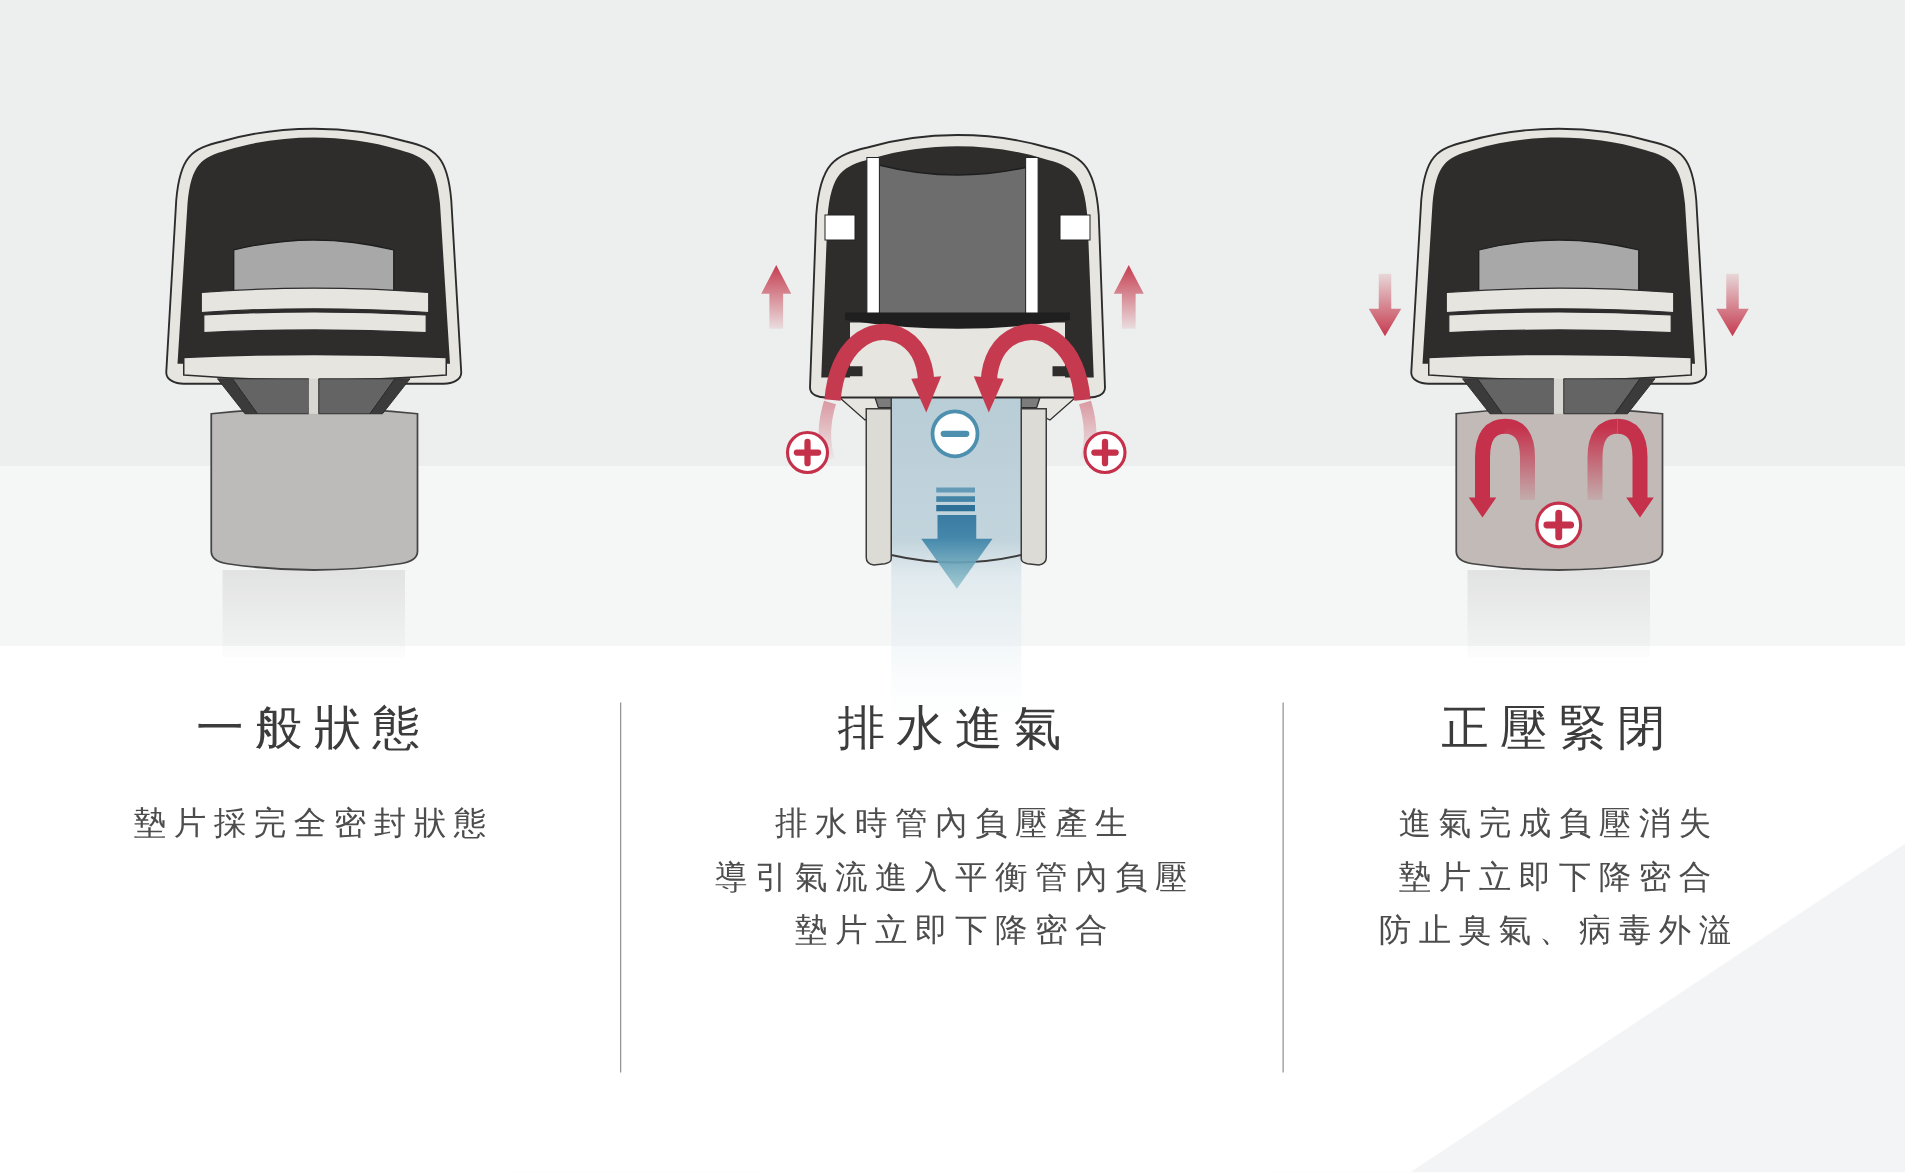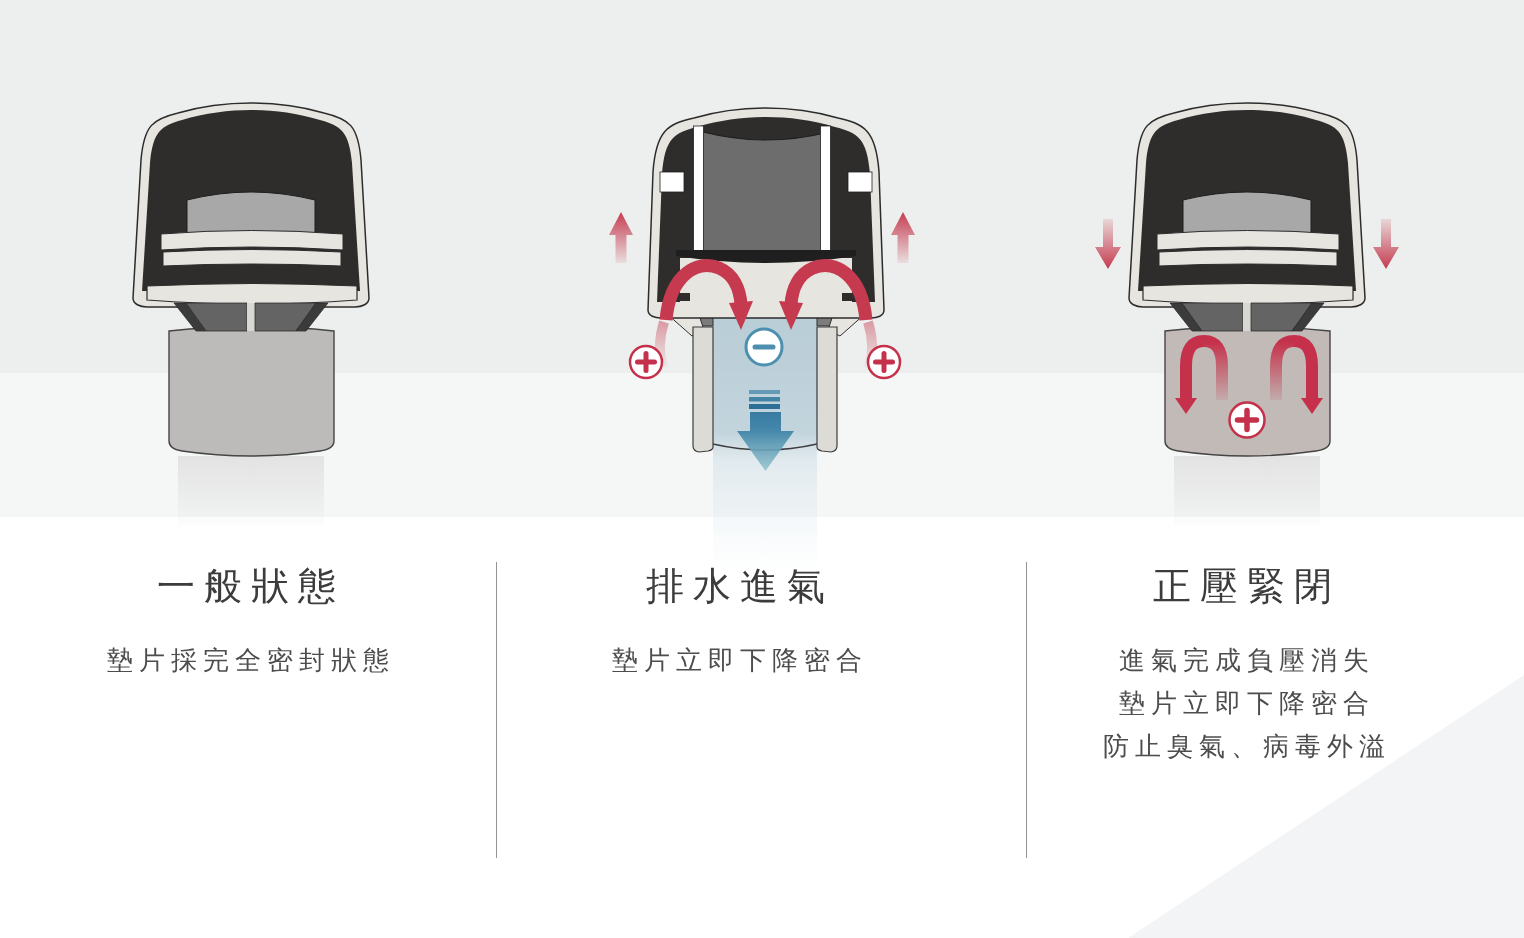--- a/index.html
+++ b/index.html
@@ -1,31 +1,31 @@
 <!DOCTYPE html>
 <html><head>
 <meta charset="utf-8">
 <style>
   html,body{margin:0;padding:0;background:#fff;}
   .stage{position:relative;width:1524px;height:938px;overflow:hidden;
-         font-family:Liberation Sans, sans-serif;background:#ffffff;}
+         font-family:Liberation Mono, monospace;background:#ffffff;}
   .bg-band{position:absolute;left:0;width:1524px;}
   .bg-top{top:0;height:373px;background:#edefee;}
   .bg-mid{top:373px;height:144px;background:#f5f6f6;}
   .bg-bottom{top:517px;height:421px;background:#ffffff;}
   .bg-corner{position:absolute;left:0;top:0;width:1524px;height:938px;
              background:#f3f4f5;
              clip-path:polygon(1524px 675px,1524px 938px,1128px 938px);}
   .figures-svg{position:absolute;left:0;top:0;width:1524px;height:938px;}
   .divider{position:absolute;top:562px;height:296px;width:1px;background:#949494;}
   .divider-1{left:496px;}
   .divider-2{left:1026px;}
   .panel-text{position:absolute;width:560px;text-align:center;}
   .panel-1{left:-29px;}
-  .panel-2{left:460px;}
+  .panel-2{left:484px;}
   .panel-3{left:967px;}
   .panel-title{position:absolute;top:564px;width:560px;
                font-size:38px;line-height:44px;font-weight:500;
                letter-spacing:9px;color:#3c3c3c;}
   .panel-body{position:absolute;top:639px;width:560px;
               font-size:26px;line-height:43px;font-weight:400;
               letter-spacing:6px;color:#4d4d4d;}
 </style>
 </head>
 <body>
@@ -185,20 +185,22 @@
   <div class="divider divider-1"></div>
   <div class="divider divider-2"></div>
 
   <div class="panel-text panel-1 panel-title">一般狀態</div>
   <div class="panel-text panel-1 panel-body">
     <div>墊片採完全密封狀態</div>
   </div>
 
   <div class="panel-text panel-2 panel-title">排水進氣</div>
   <div class="panel-text panel-2 panel-body">
+    <div>排水時管內負壓產生</div>
+    <div>導引氣流進入平衡管內負壓</div>
     <div>墊片立即下降密合</div>
   </div>
 
   <div class="panel-text panel-3 panel-title">正壓緊閉</div>
   <div class="panel-text panel-3 panel-body">
     <div>進氣完成負壓消失</div>
     <div>墊片立即下降密合</div>
     <div>防止臭氣、病毒外溢</div>
   </div>
 

